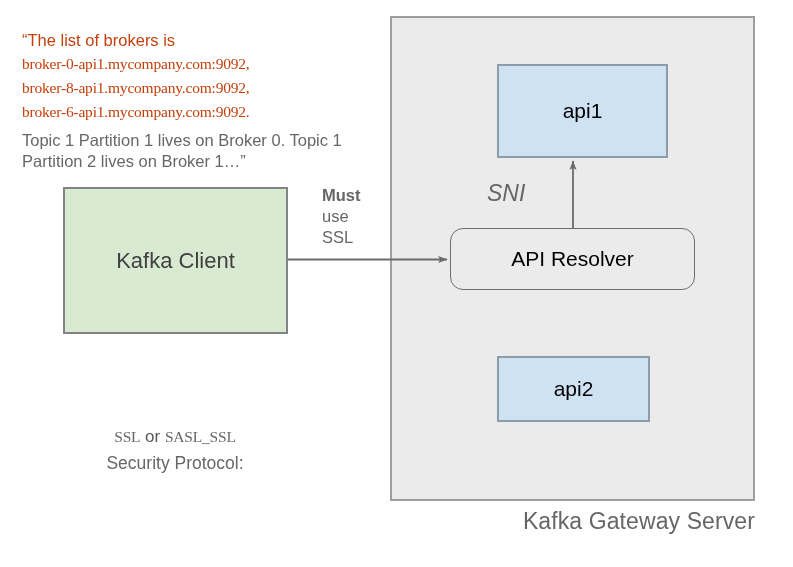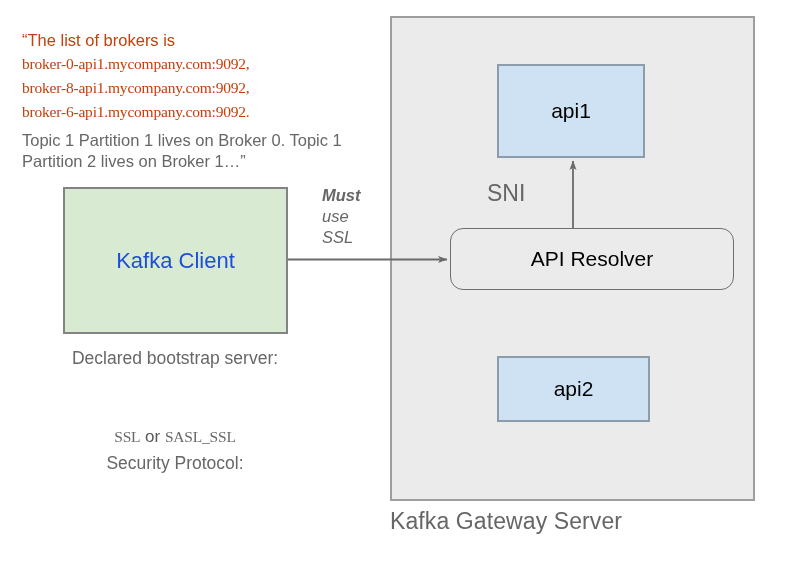--- a/index.html
+++ b/index.html
@@ -30,80 +30,81 @@
     height: 485px;
     background: #ebebeb;
     border: 2px solid #9e9e9e;
     box-sizing: border-box;
   }
   #gateway-caption {
     position: absolute;
     left: 390px;
     top: 508px;
     width: 365px;
-    text-align: left;
+    text-align: right;
     font-size: 23px;
     color: #666666;
     letter-spacing: 0.1px;
   }
   
   .api-box {
     position: absolute;
     background: #cfe2f3;
     border: 2px solid #8d9cab;
     box-sizing: border-box;
     display: flex;
     align-items: center;
     justify-content: center;
     font-size: 21px;
     color: #000000;
   }
-  #api1-box { left: 497px; top: 64px;  width: 148px; height: 94px; }
+  #api1-box { left: 497px; top: 64px;  width: 171px; height: 94px; }
   #api2-box { left: 497px; top: 356px; width: 153px; height: 66px; }
 
   
   #api-resolver-box {
     position: absolute;
     left: 450px;
     top: 228px;
-    width: 284px;
+    width: 245px;
     height: 62px;
     background: #ebebeb;
     border: 1.6px solid #6f6f6f;
     border-radius: 13px;
     box-sizing: border-box;
     display: flex;
     align-items: center;
     justify-content: center;
     font-size: 21px;
     color: #000000;
   }
   
   #sni-label {
     position: absolute;
     left: 487px;
     top: 180px;
     font-size: 23px;
+    font-style: italic;
     color: #666666;
   }
   
   #kafka-client-box {
     position: absolute;
     left: 63px;
     top: 187px;
     width: 225px;
     height: 147px;
     background: #d9ead3;
     border: 2px solid #838383;
     box-sizing: border-box;
     display: flex;
     align-items: center;
     justify-content: center;
     font-size: 22px;
-    color: #1d4ed8;
+    color: #404040;
   }
   
   #broker-list-text {
     position: absolute;
     left: 22px;
     top: 28px;
     width: 360px;
     font-size: 16.5px;
     line-height: 24px;
     color: #c2410c;
@@ -148,21 +149,20 @@
     font-size: 17px;
     color: #595959;
   }
   
   #must-use-ssl-label {
     position: absolute;
     left: 322px;
     top: 185px;
     font-size: 16.5px;
     line-height: 21px;
-    font-style: italic;
     color: #666666;
   }
   #must-use-ssl-label .strong { font-weight: bold; }
 
   
   #arrows-layer {
     position: absolute;
     left: 0; top: 0;
     width: 793px; height: 567px;
     pointer-events: none;
@@ -198,21 +198,20 @@
   <div id="broker-list-text">
     <div>“The list of brokers is</div>
     <div class="mono">broker-0-api1.mycompany.com:9092,</div>
     <div class="mono">broker-8-api1.mycompany.com:9092,</div>
     <div class="mono">broker-6-api1.mycompany.com:9092.</div>
   </div>
 
   <div id="partition-text">Topic 1 Partition 1 lives on Broker 0. Topic 1 Partition 2 lives on Broker 1…”</div>
 
   <div id="bootstrap-block">
-    <div>Declared bootstrap server:</div>
   </div>
 
   <div id="security-block">
     <div><span class="mono">SSL</span><span class="orword"> or </span><span class="mono">SASL_SSL</span></div>
     <div>Security Protocol:</div>
   </div>
 
   <div id="must-use-ssl-label">
     <div class="strong">Must</div>
     <div>use</div>

